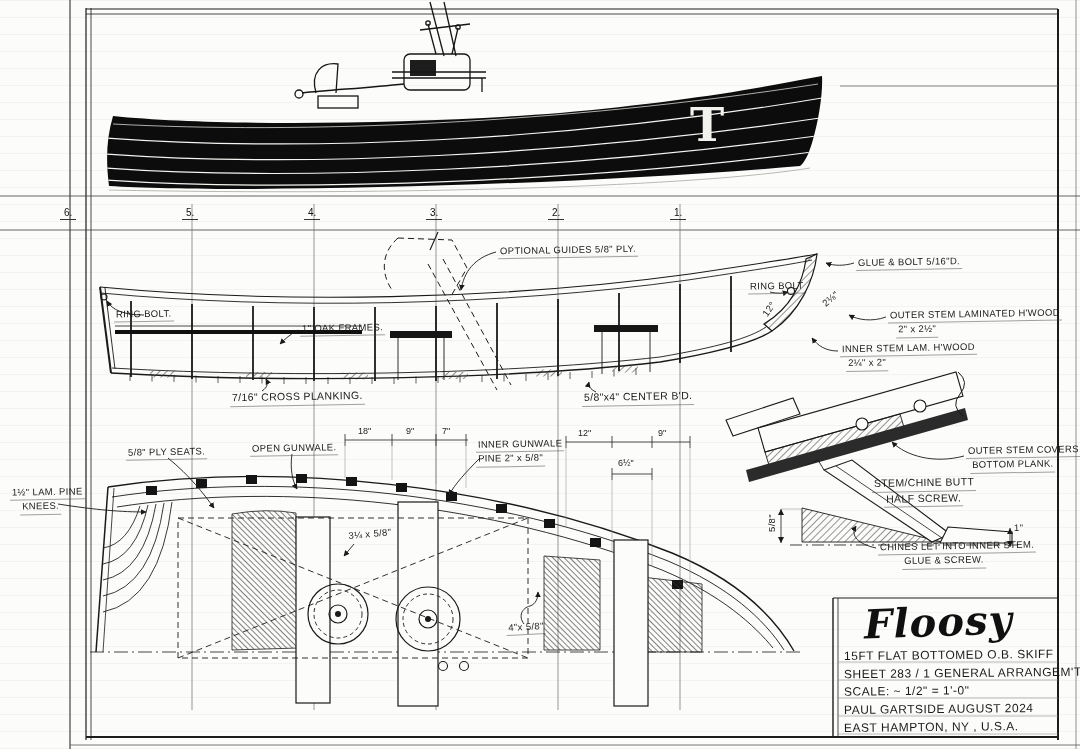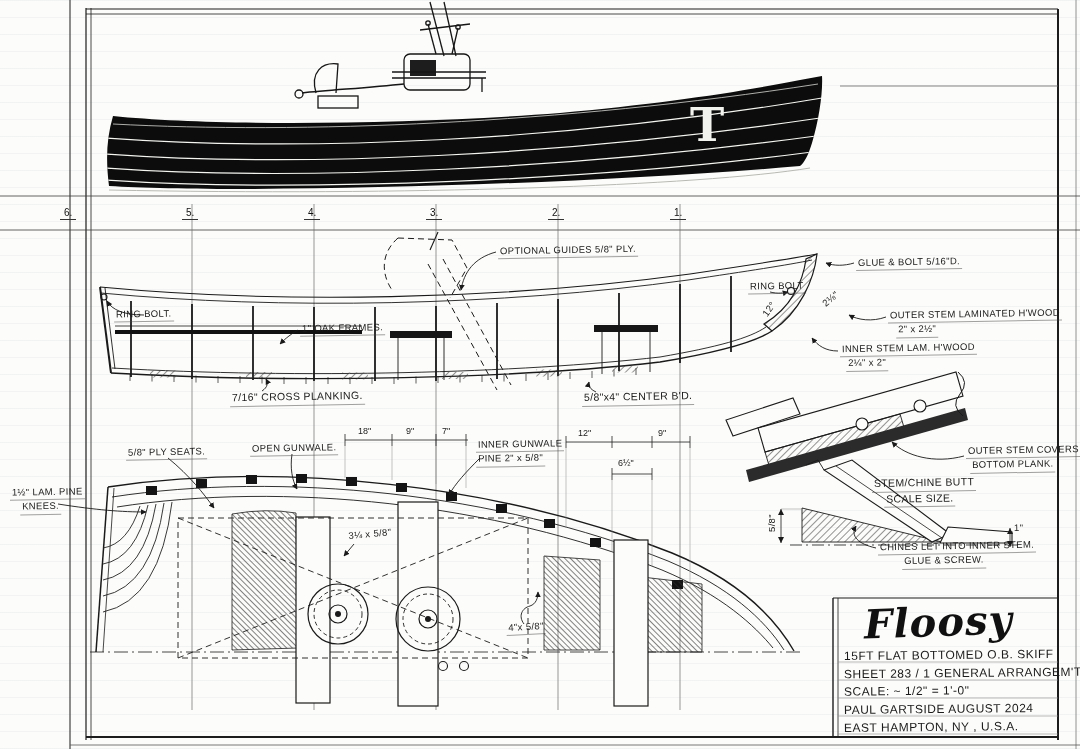--- a/index.html
+++ b/index.html
@@ -350,21 +350,21 @@
 <div class="dim" style="left:578px;top:428px;">12"</div>
 <div class="dim" style="left:658px;top:428px;">9"</div>
 <div class="dim" style="left:618px;top:458px;">6½"</div>
 
 <div class="ann" style="left:966px;top:444px;">
   <span class="ln2">OUTER STEM COVERS</span>
   <span class="ln" style="margin-left:4px;">BOTTOM PLANK.</span>
 </div>
 <div class="ann big" style="left:872px;top:476px;">
   <span class="ln2">STEM/CHINE BUTT</span>
-  <span class="ln" style="margin-left:12px;">SCALE SIZE.</span>
+  <span class="ln" style="margin-left:12px;">HALF SCREW.</span>
 </div>
 <div class="ann" style="left:878px;top:540px;">
   <span class="ln2">CHINES LET INTO INNER STEM.</span>
   <span class="ln" style="margin-left:24px;">GLUE &amp; SCREW.</span>
 </div>
 <div class="ann rot" style="left:766px;top:532px;transform:rotate(-90deg);">5/8"</div>
 <div class="ann" style="left:1014px;top:522px;">1"</div>
 
 <svg width="1080" height="749" viewBox="0 0 1080 749" style="pointer-events:none;">
   <g stroke="#1c1c1c" fill="none">

